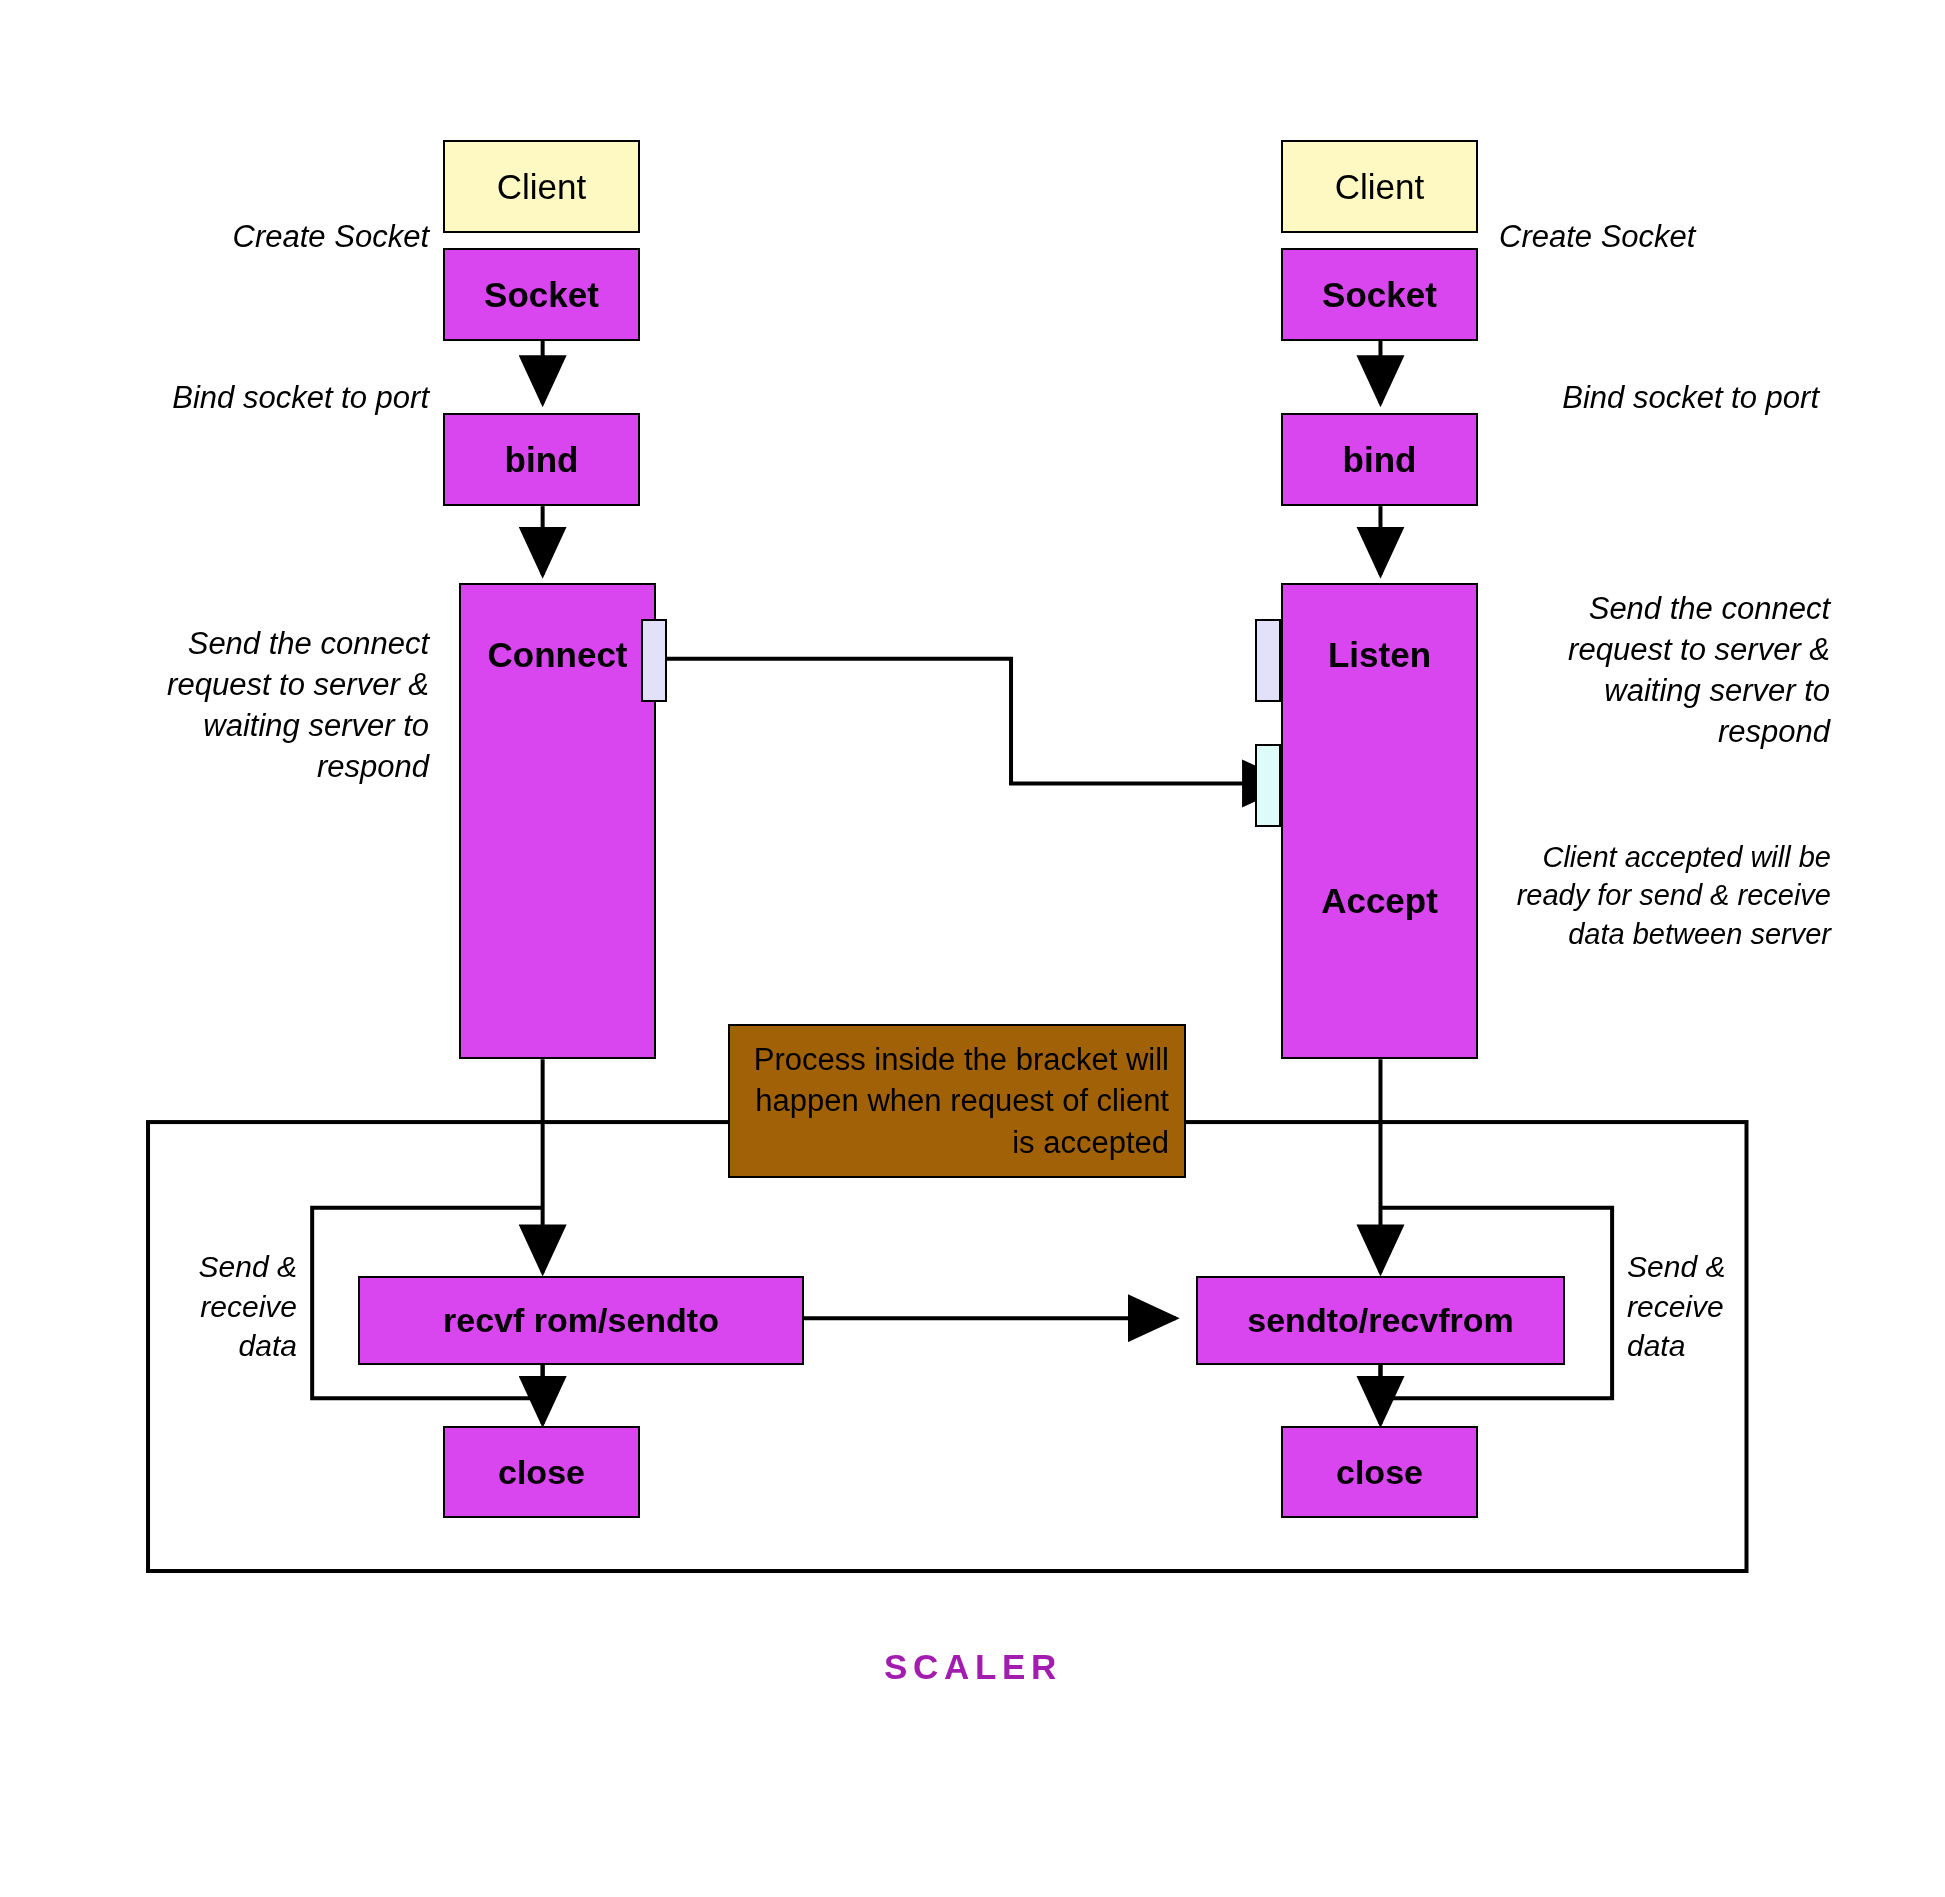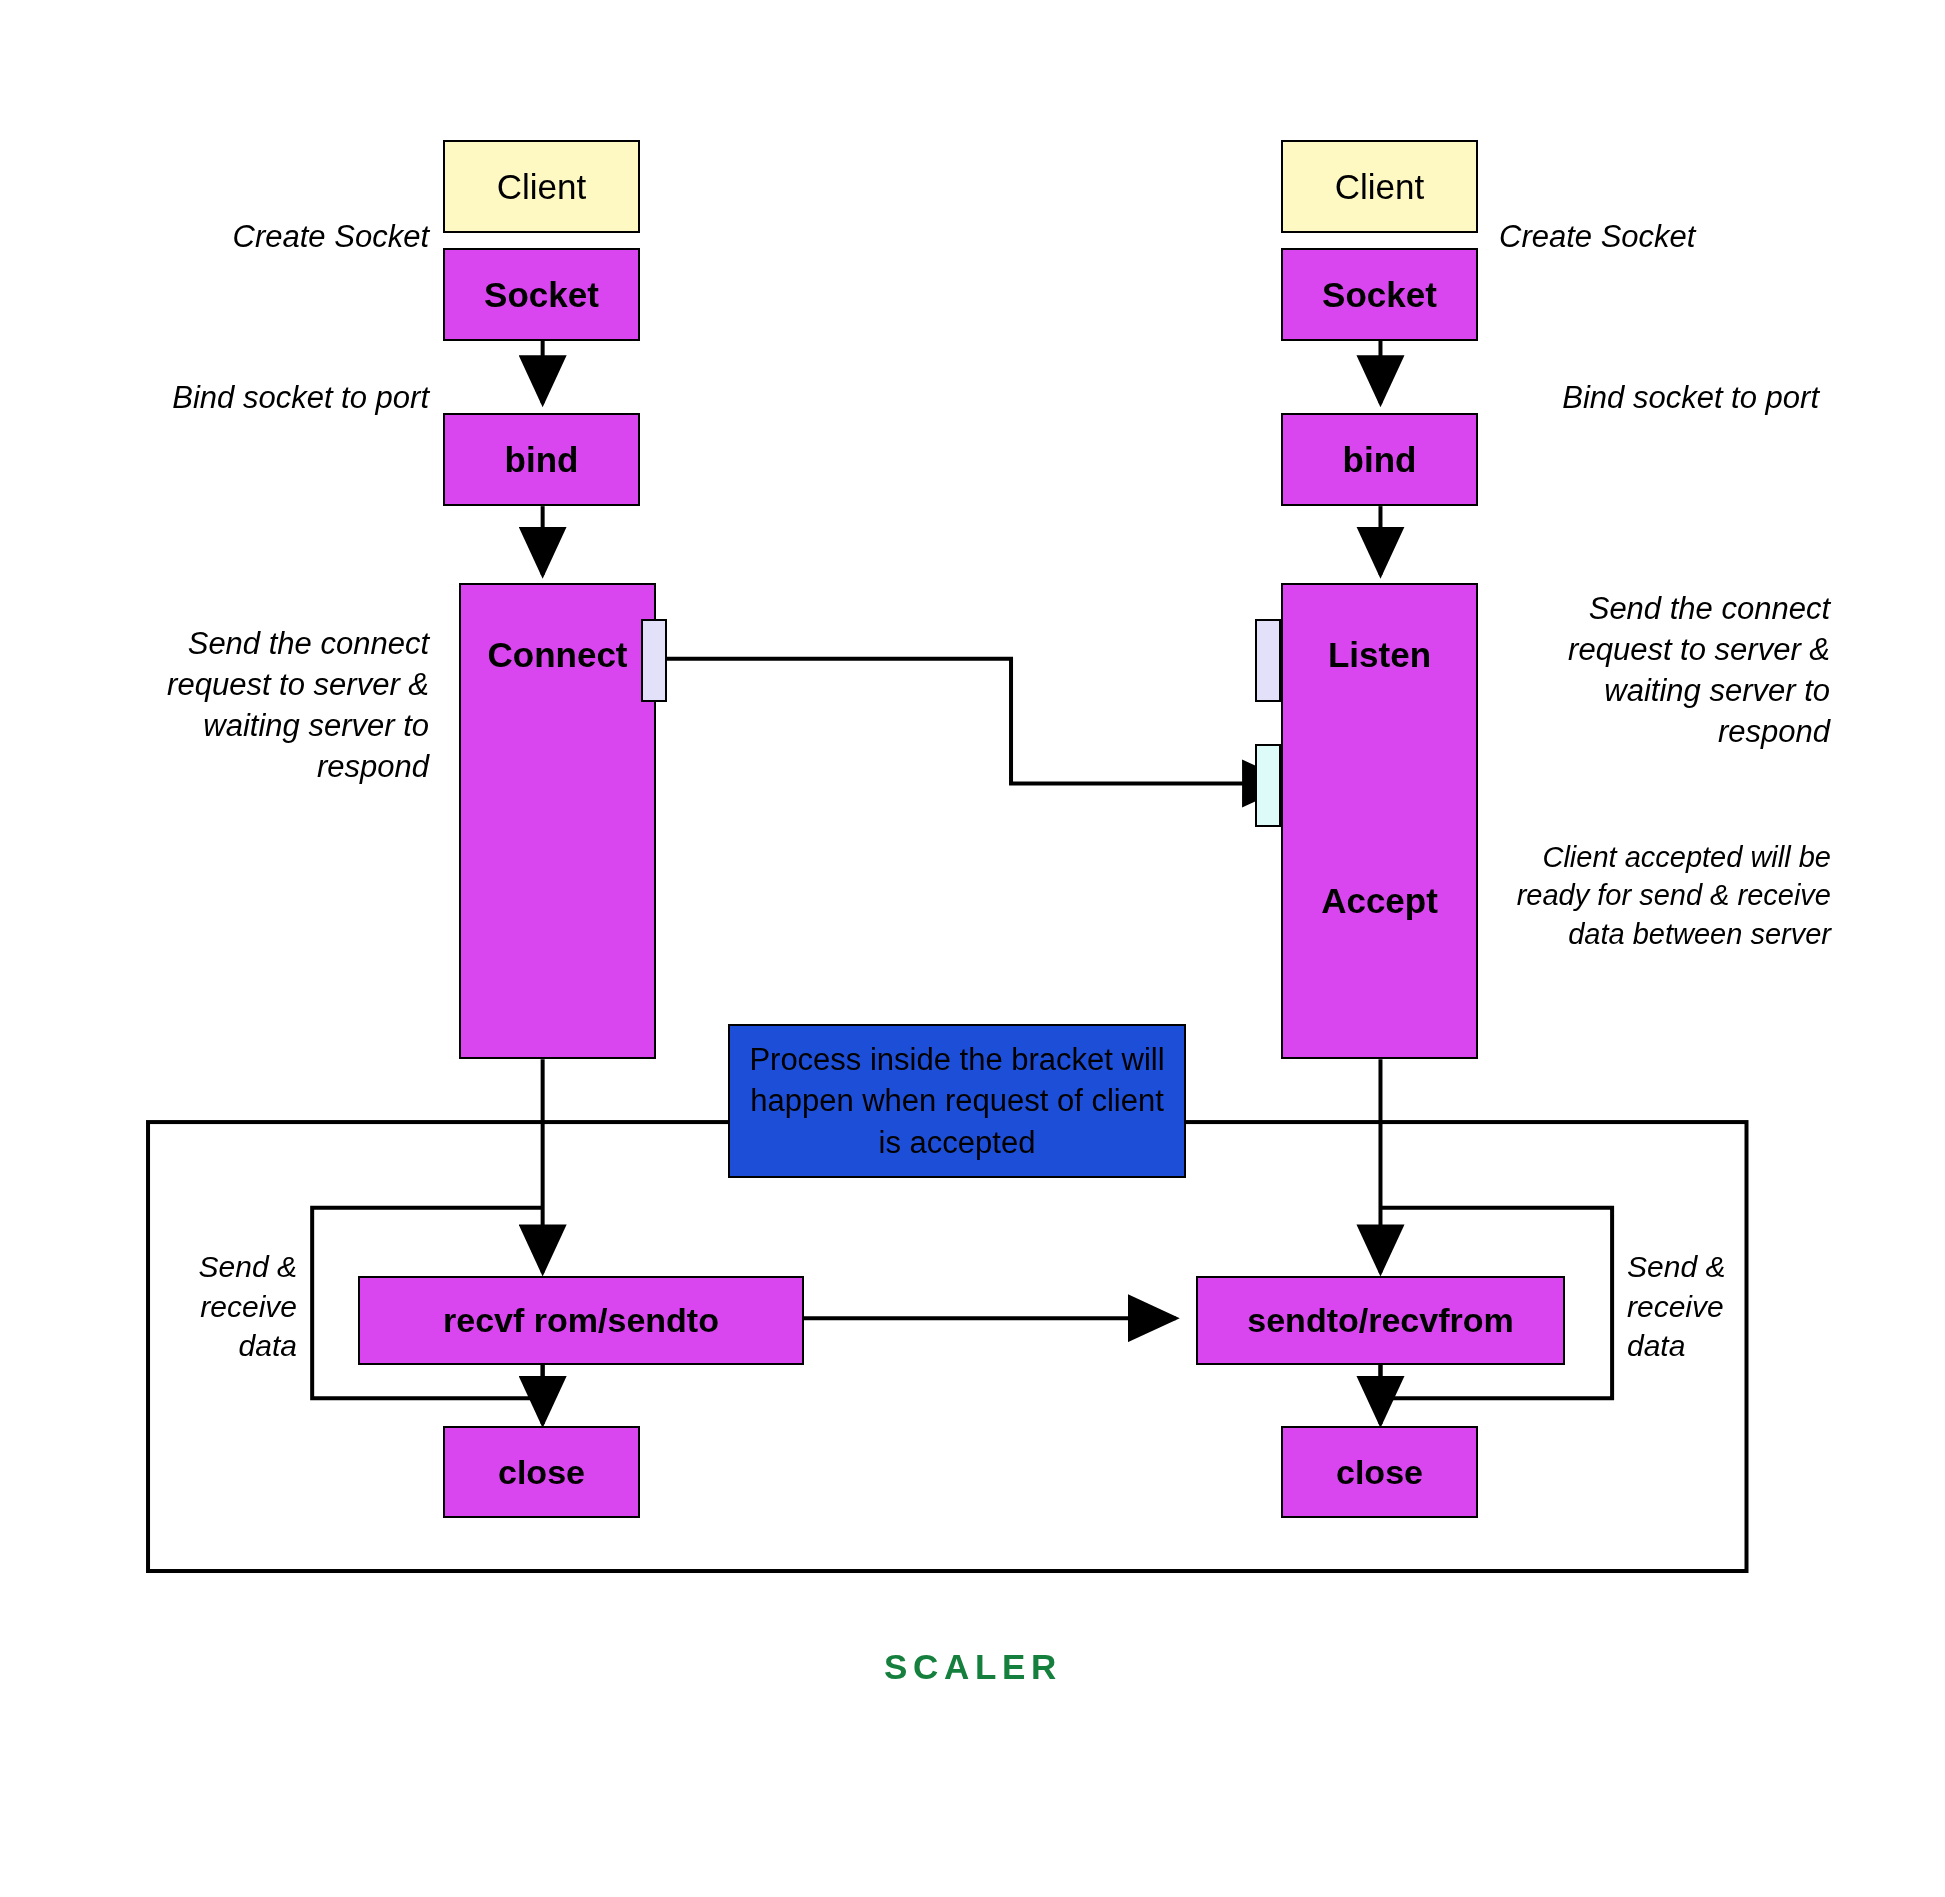--- a/index.html
+++ b/index.html
@@ -4,31 +4,31 @@
 <style>
   html,body{margin:0;padding:0;background:#ffffff;}
   body{font-family:"Liberation Sans", sans-serif;}
   #stage{position:relative;width:1946px;height:1897px;background:#fff;overflow:hidden;}
   .svg-layer{position:absolute;left:0;top:0;width:1946px;height:1897px;}
   .box{position:absolute;box-sizing:border-box;border:2.9px solid #000;
        display:flex;align-items:center;justify-content:center;text-align:center;
        font-family:"Liberation Sans", sans-serif;color:#000;}
   .box.cream{background:#d946ef;font-weight:bold;}
   .box.pink{background:#fef9c3;}
-  .box.plain{background:#1d4ed8;border-width:2.3px;}
+  .box.plain{background:#a16207;border-width:2.3px;text-align:right;}
   .tab{position:absolute;box-sizing:border-box;border:2.9px solid #000;}
   .tab.lav{background:#e3e0fa;}
   .tab.cyan{background:#ddfbf8;}
   .note{position:absolute;font-style:italic;font-family:"Liberation Sans", sans-serif;
         color:#000;line-height:1.32;}
   .note.r{text-align:right;}
   .note.l{text-align:left;}
   .logo{position:absolute;left:0;right:0;text-align:center;}
   .logo .scaler{font-family:"Liberation Sans", sans-serif;font-weight:bold;
-     letter-spacing:5.7px;font-size:35px;color:#15803d;}
+     letter-spacing:5.7px;font-size:35px;color:#a21caf;}
   .logo .topics{font-family:"Liberation Serif", serif;font-style:italic;font-weight:bold;
      font-size:55px;color:#eb1b6c;margin-top:-4.6px;letter-spacing:1.1px;}
   .boxlabel{display:block;width:100%;}
 </style>
 </head>
 <body>
 
 <div id="stage">
 
   <svg class="svg-layer" viewBox="0 0 3401 3317">

